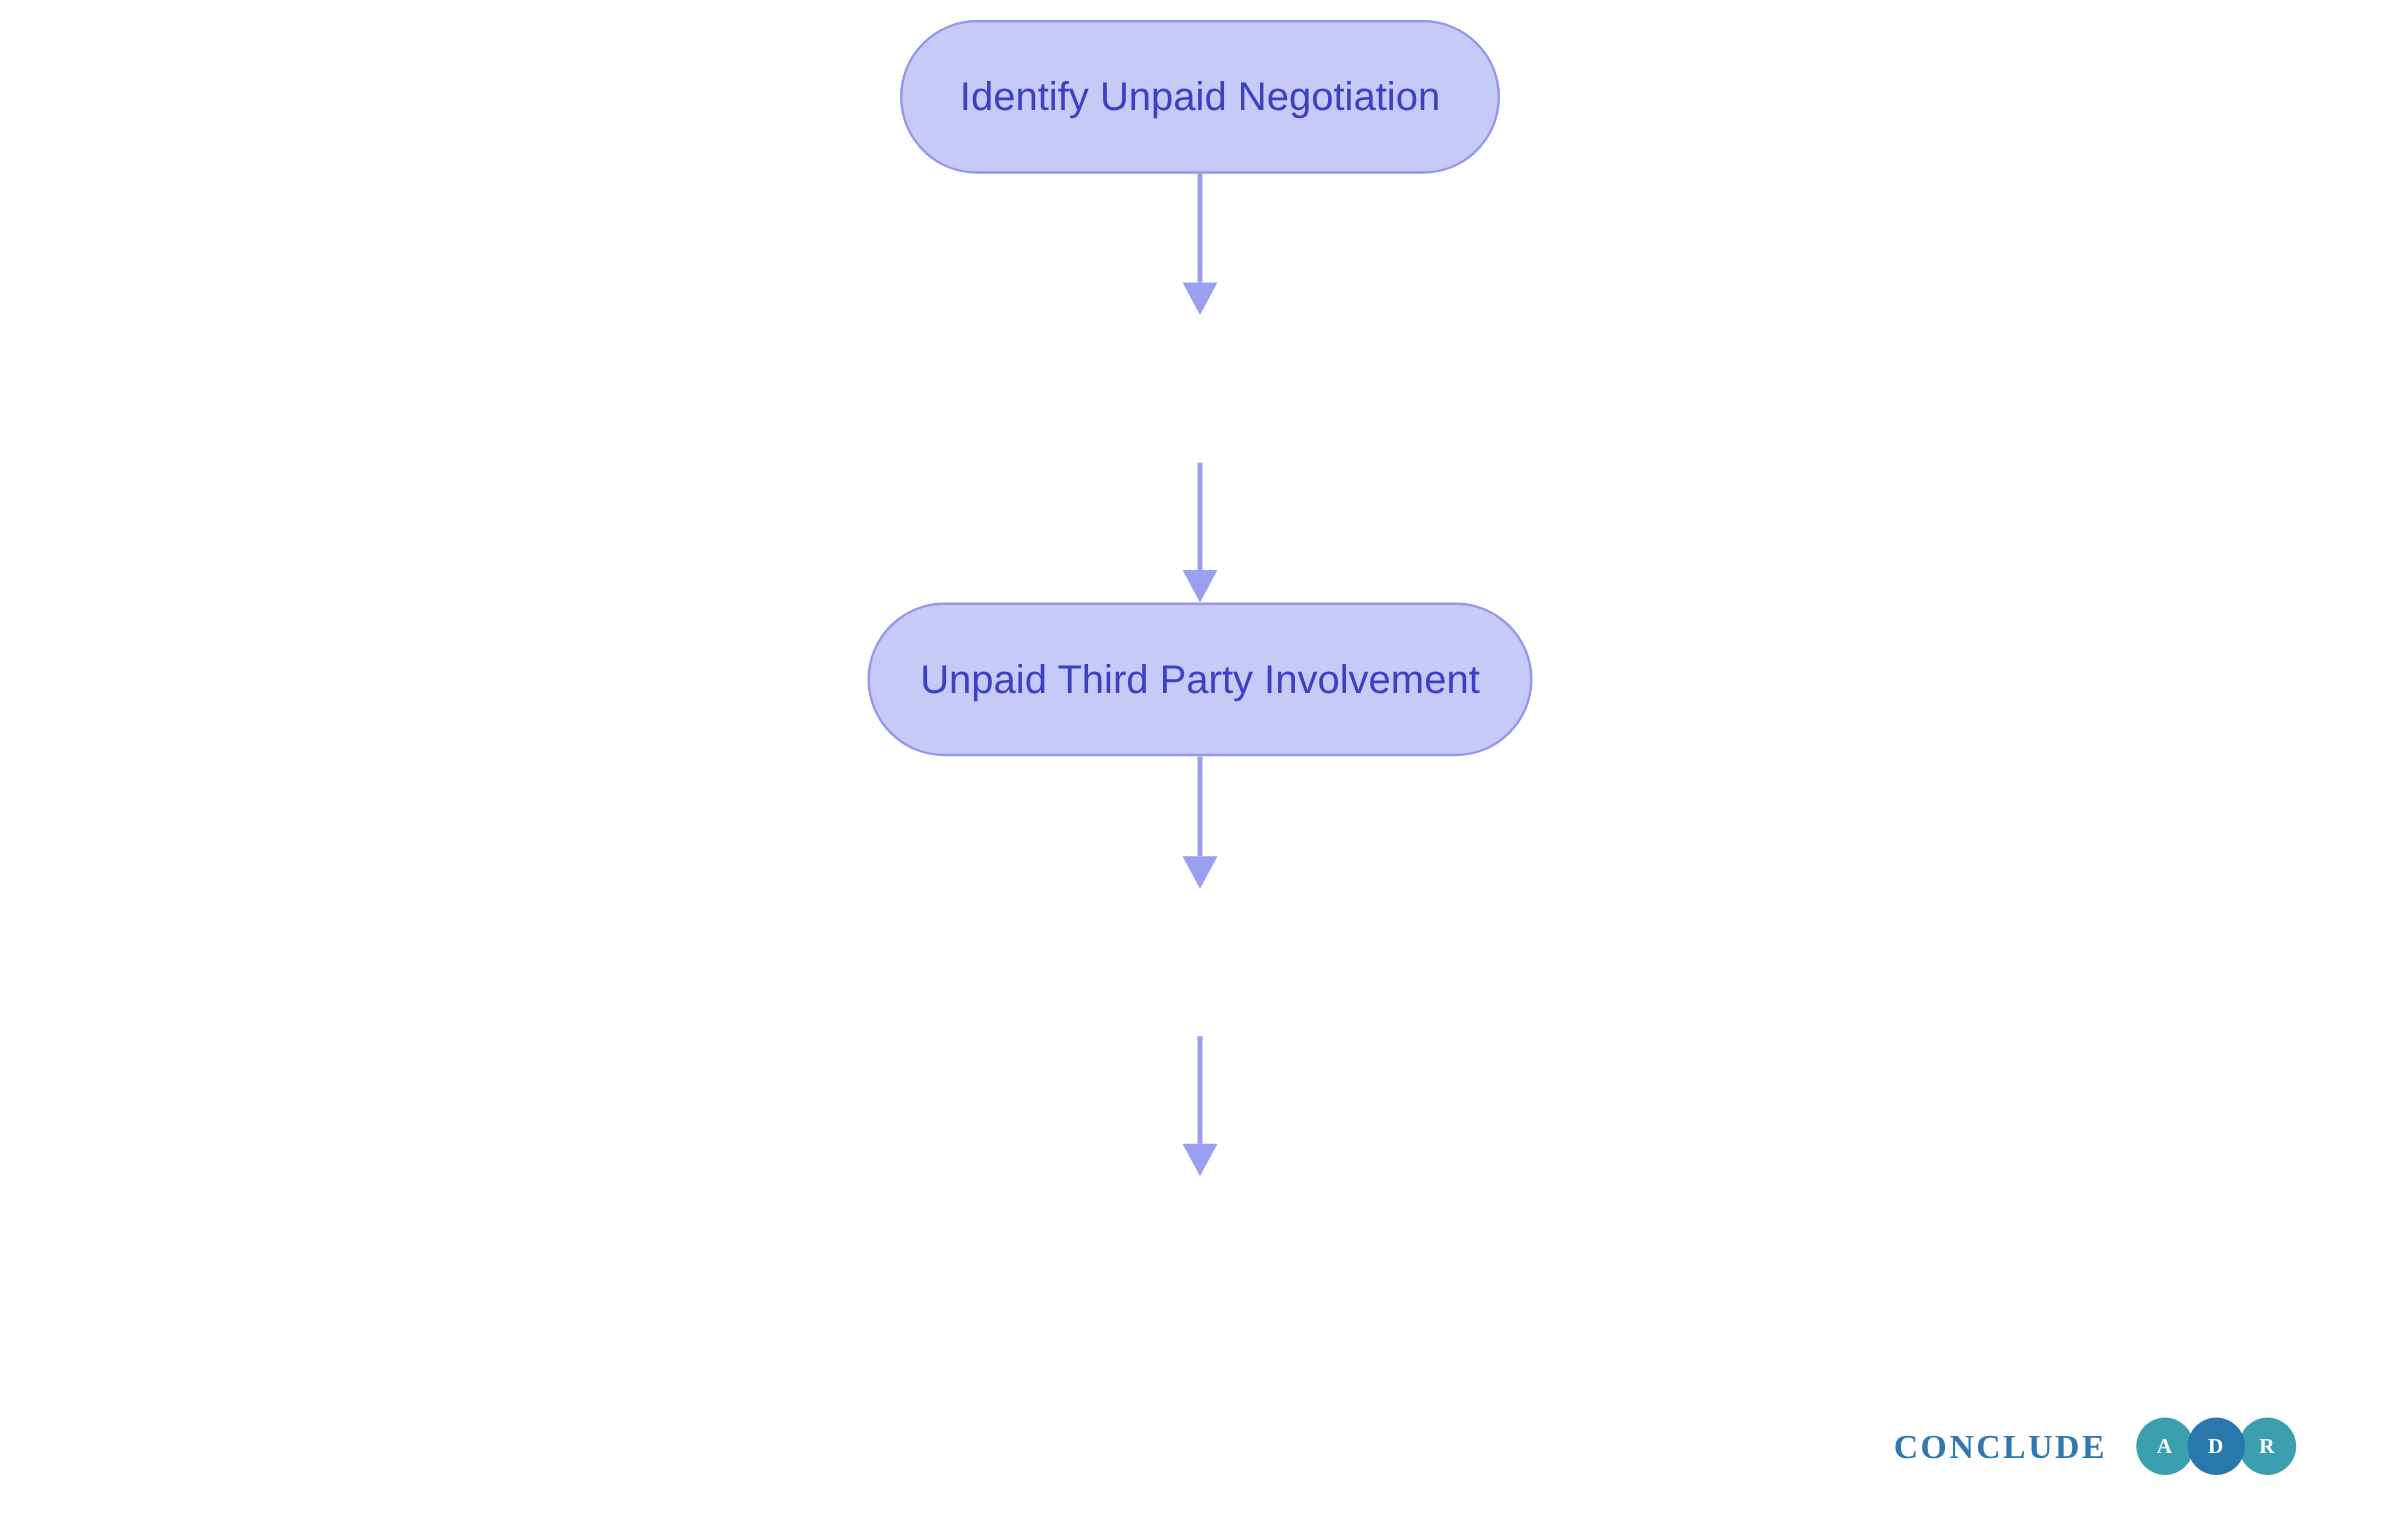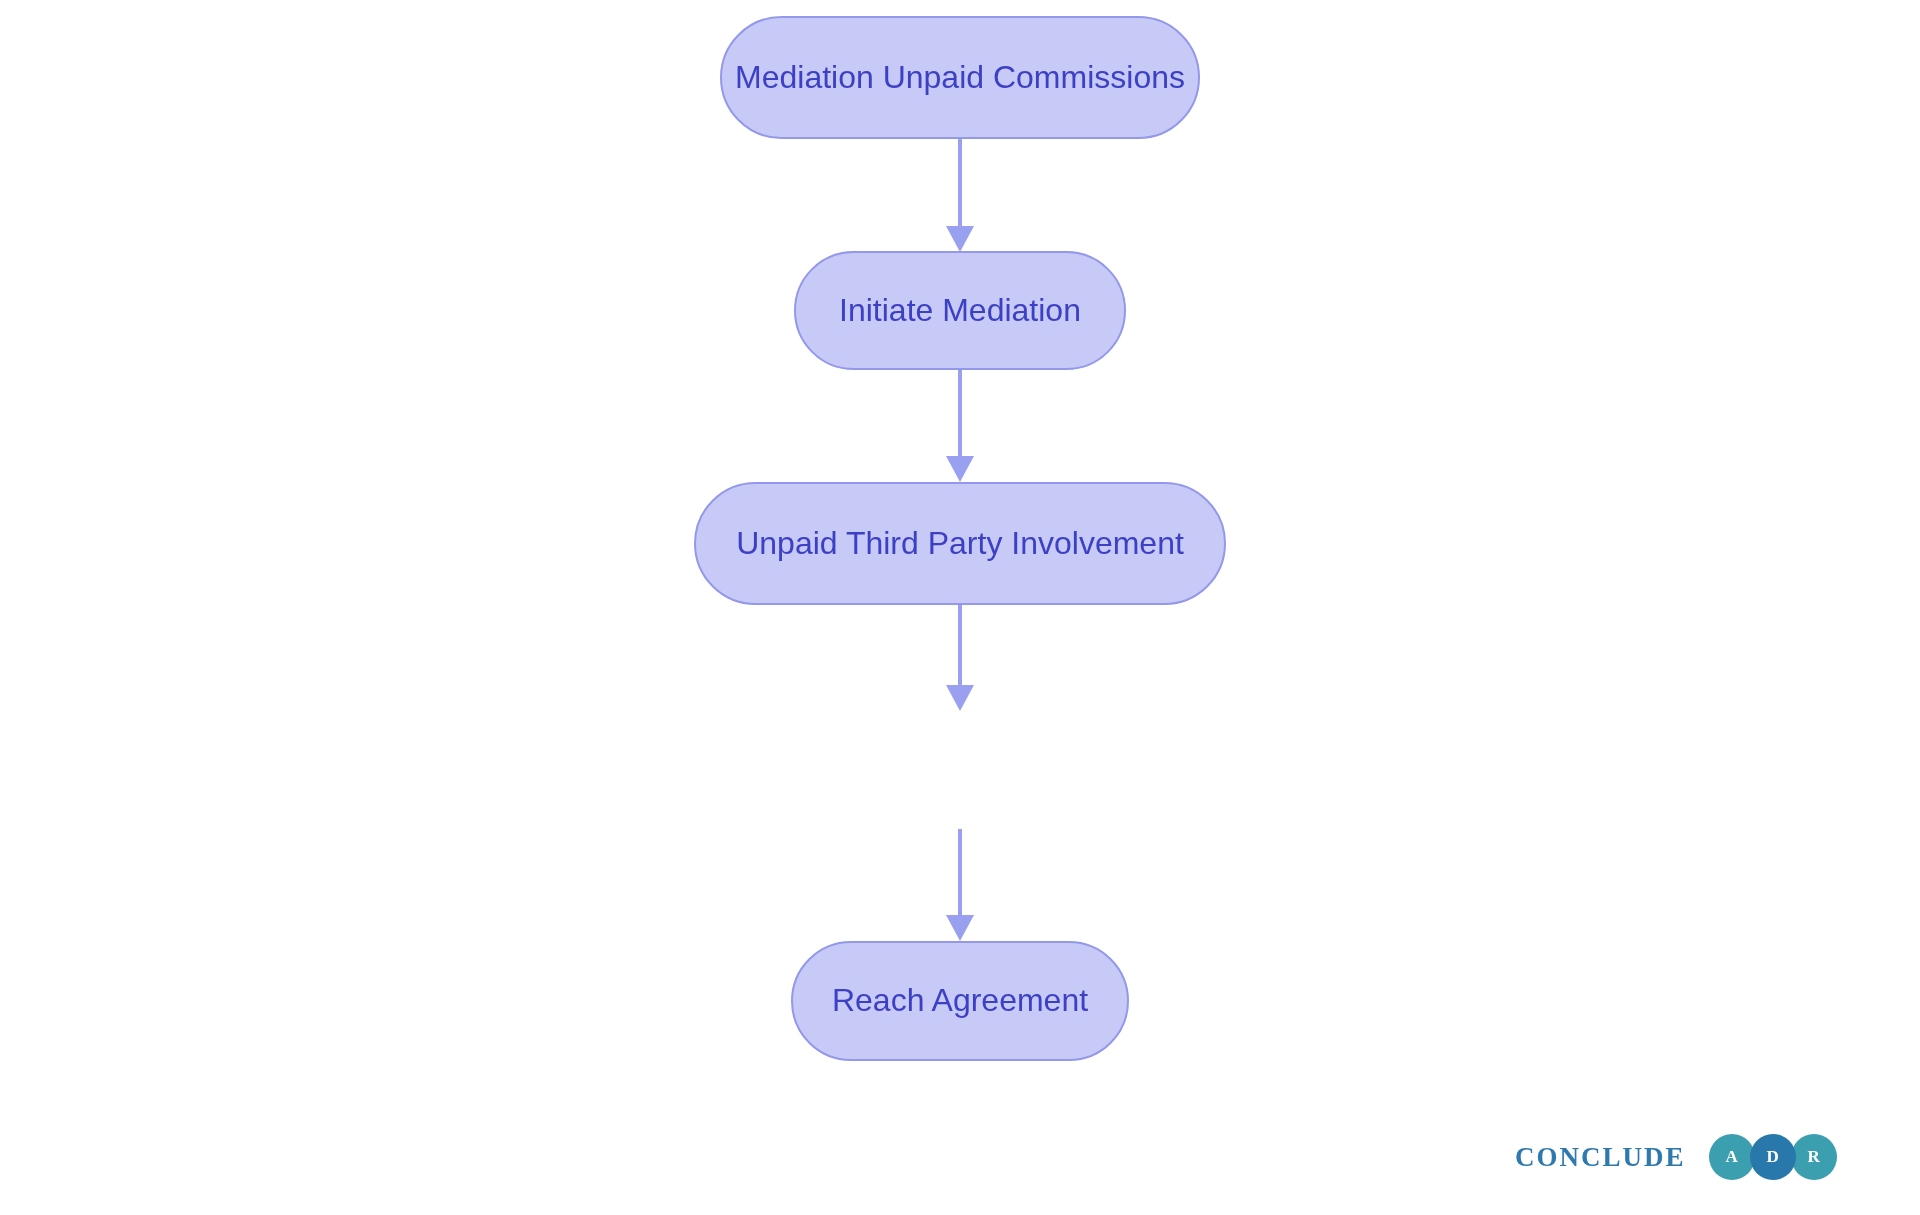--- a/index.html
+++ b/index.html
@@ -100,35 +100,29 @@
   .badge .circle-a { background: #3b9fb0; z-index: 1; }
   .badge .circle-d { background: #2878ab; z-index: 2; margin-left: -5px; }
   .badge .circle-r { background: #3b9fb0; z-index: 1; margin-left: -5px; }
 </style>
 </head>
 <body>
 
 <div class="canvas">
 
   <div class="node node-1">
-    <span>Mediation Unpaid Commissions</span>
+    <span>Identify Unpaid Negotiation</span>
   </div>
 
-  <div class="node node-2">
-    <span>Initiate Mediation</span>
-  </div>
 
   <div class="node node-3">
     <span>Unpaid Third Party Involvement</span>
   </div>
 
 
-  <div class="node node-5">
-    <span>Reach Agreement</span>
-  </div>
 
   <div class="arrow arrow-1">
     <div class="shaft"></div>
     <div class="head"></div>
   </div>
   <div class="arrow arrow-2">
     <div class="shaft"></div>
     <div class="head"></div>
   </div>
   <div class="arrow arrow-3">

